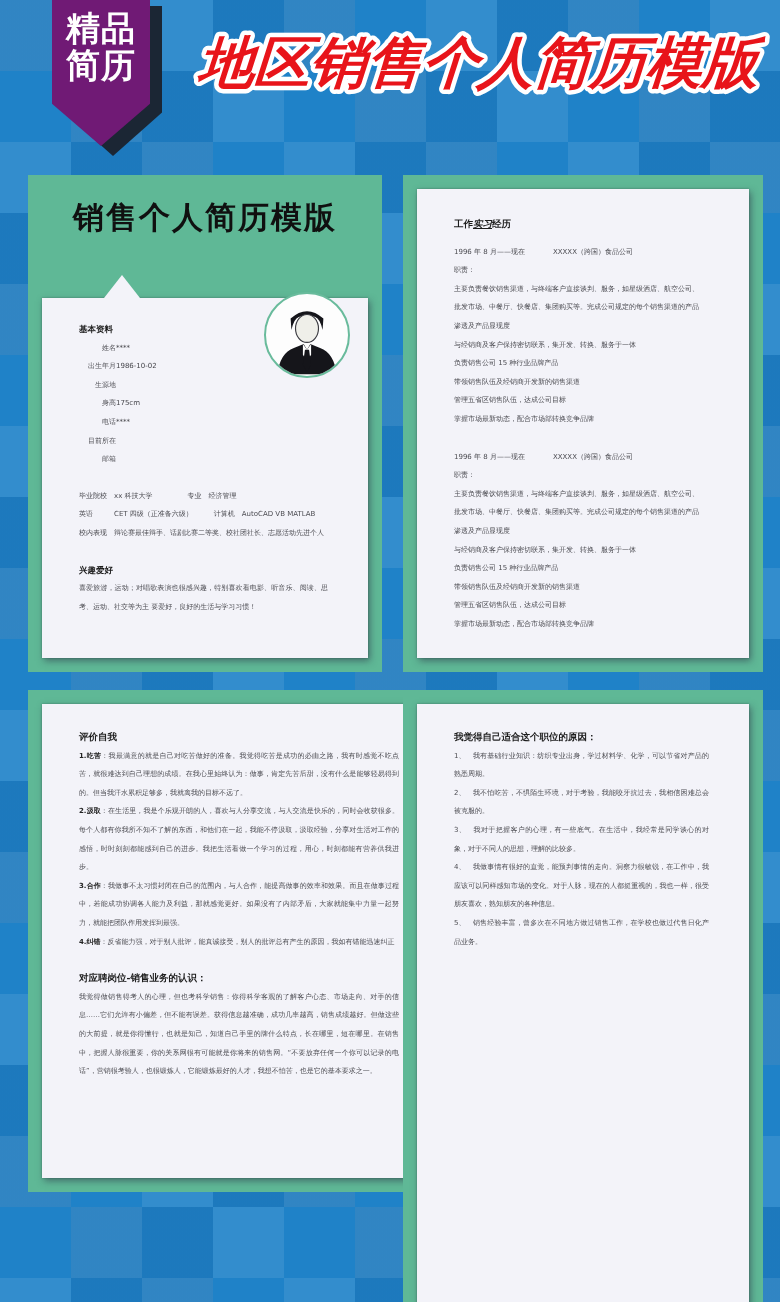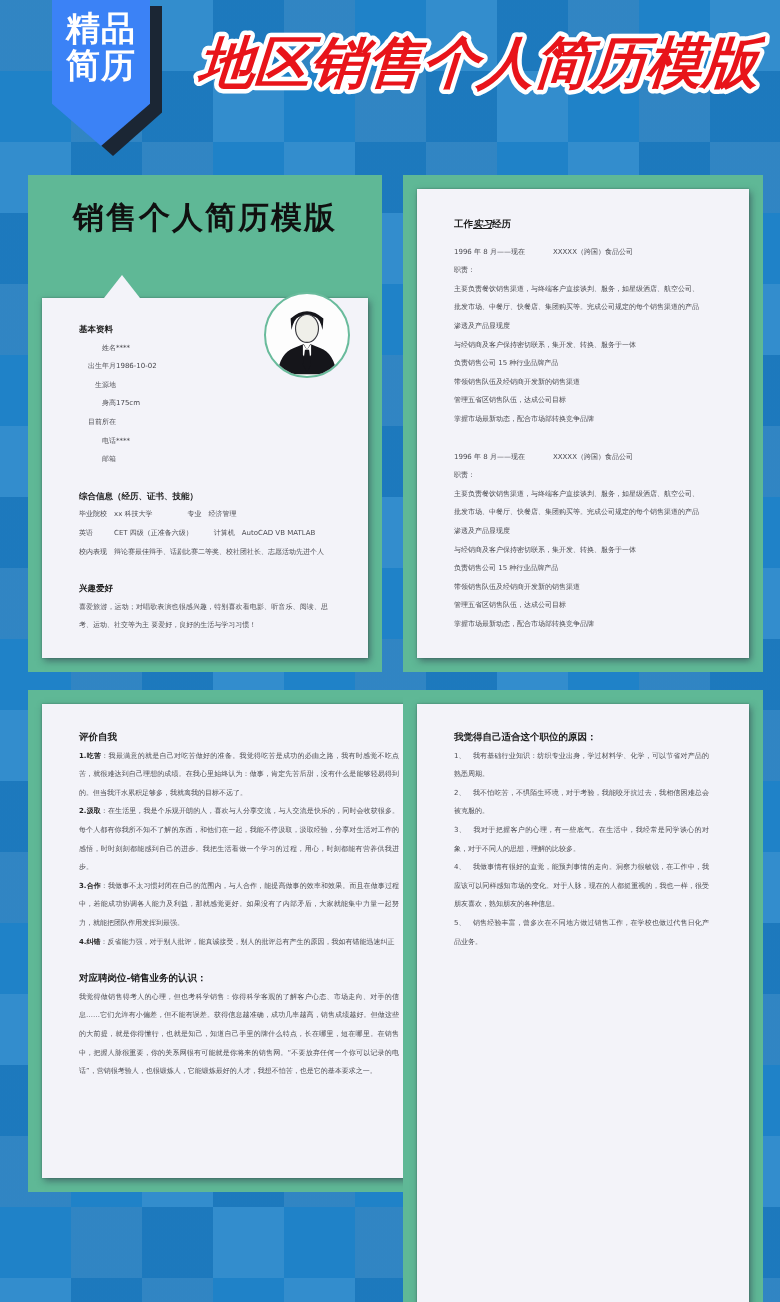--- a/index.html
+++ b/index.html
@@ -17,21 +17,21 @@
 
   
   .badge-wrap { position:absolute; left:52px; top:0; width:112px; height:158px; }
   .badge-shadow {
     position:absolute; left:12px; top:6px; width:98px; height:150px;
     background:#1b2634;
     clip-path:polygon(0 0,100% 0,100% 71%,50% 100%,0 71%);
   }
   .badge {
     position:absolute; left:0; top:0; width:98px; height:146px;
-    background:#3b82f6;
+    background:#701a75;
     clip-path:polygon(0 0,100% 0,100% 71%,50% 100%,0 71%);
     color:#fff; text-align:center; font-weight:bold;
     font-size:34px; line-height:1.1; padding-top:10px;
     letter-spacing:1px;
   }
   .main-title-svg { position:absolute; left:190px; top:14px; }
 
   
   .panel { position:absolute; background:#5fb896; }
   #panel-profile { left:28px;  top:175px; width:354px; height:497px; }
@@ -117,27 +117,26 @@
         <polygon points="47.5,68 52.5,68 55,86 50,95 45,86" fill="#15151a"></polygon>
       </svg>
     </div>
 
     <div class="h-sec">基本资料</div>
     <div>
         <div class="basic-row"><span class="li-label">姓名</span><span class="li-value">****</span></div>
         <div class="basic-row"><span class="li-label">出生年月</span><span class="li-value">1986-10-02</span></div>
         <div class="basic-row"><span class="li-label">生源地</span><span class="li-value"></span></div>
         <div class="basic-row"><span class="li-label">身高</span><span class="li-value">175cm</span></div>
+        <div class="basic-row"><span class="li-label">电话</span><span class="li-value">****</span></div>
         <div class="basic-row"><span class="li-label">目前所在</span><span class="li-value"></span></div>
-        <div class="basic-row"><span class="li-label">电话</span><span class="li-value">****</span></div>
         <div class="basic-row"><span class="li-label">邮箱</span><span class="li-value"></span></div>
       </div>
 
     <div class="gap"></div>
-    <div class="h-sec">综合信息（经历、证书、技能）</div>
     <div>
         <div class="info-row">毕业院校　xx 科技大学　　　　　专业　经济管理</div>
         <div class="info-row">英语　　　CET 四级（正准备六级）　　　计算机　AutoCAD VB MATLAB</div>
         <div class="info-row">校内表现　辩论赛最佳辩手、话剧比赛二等奖、校社团社长、志愿活动先进个人</div>
       </div>
 
     <div class="gap"></div>
     <div class="h-sec">兴趣爱好</div>
     <div class="para">喜爱旅游，运动；对唱歌表演也很感兴趣，特别喜欢看电影、听音乐、阅读、思考、运动、社交等为主 要爱好，良好的生活与学习习惯！</div>
   </div>

